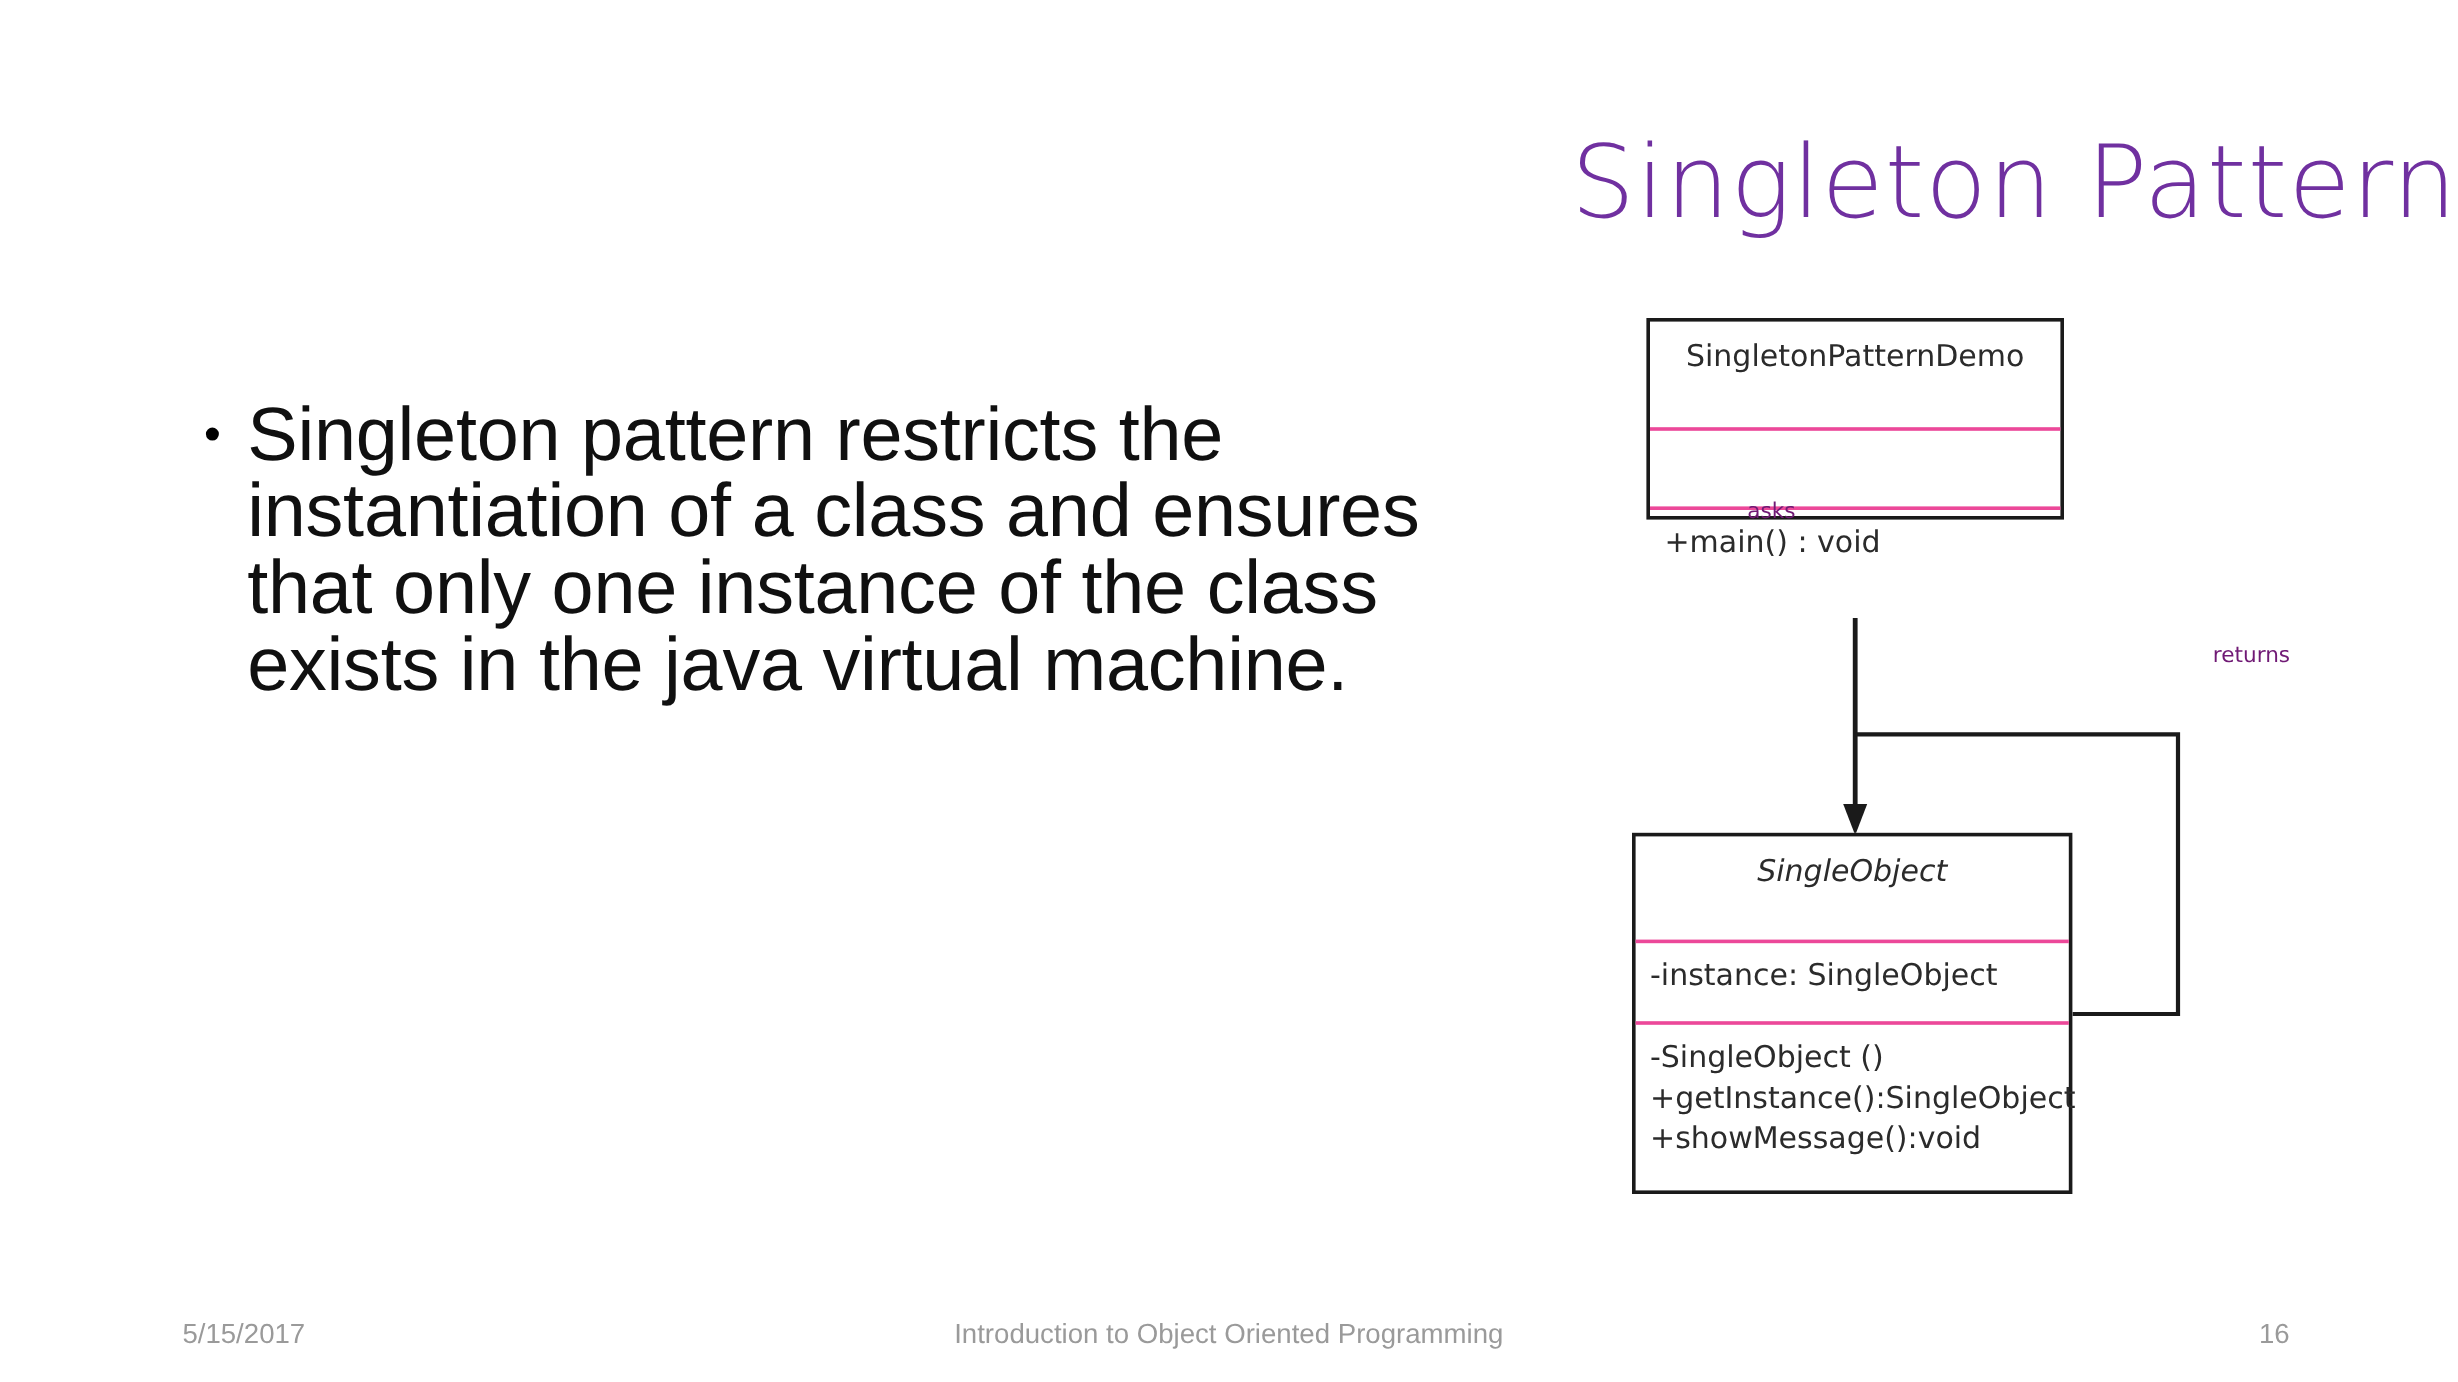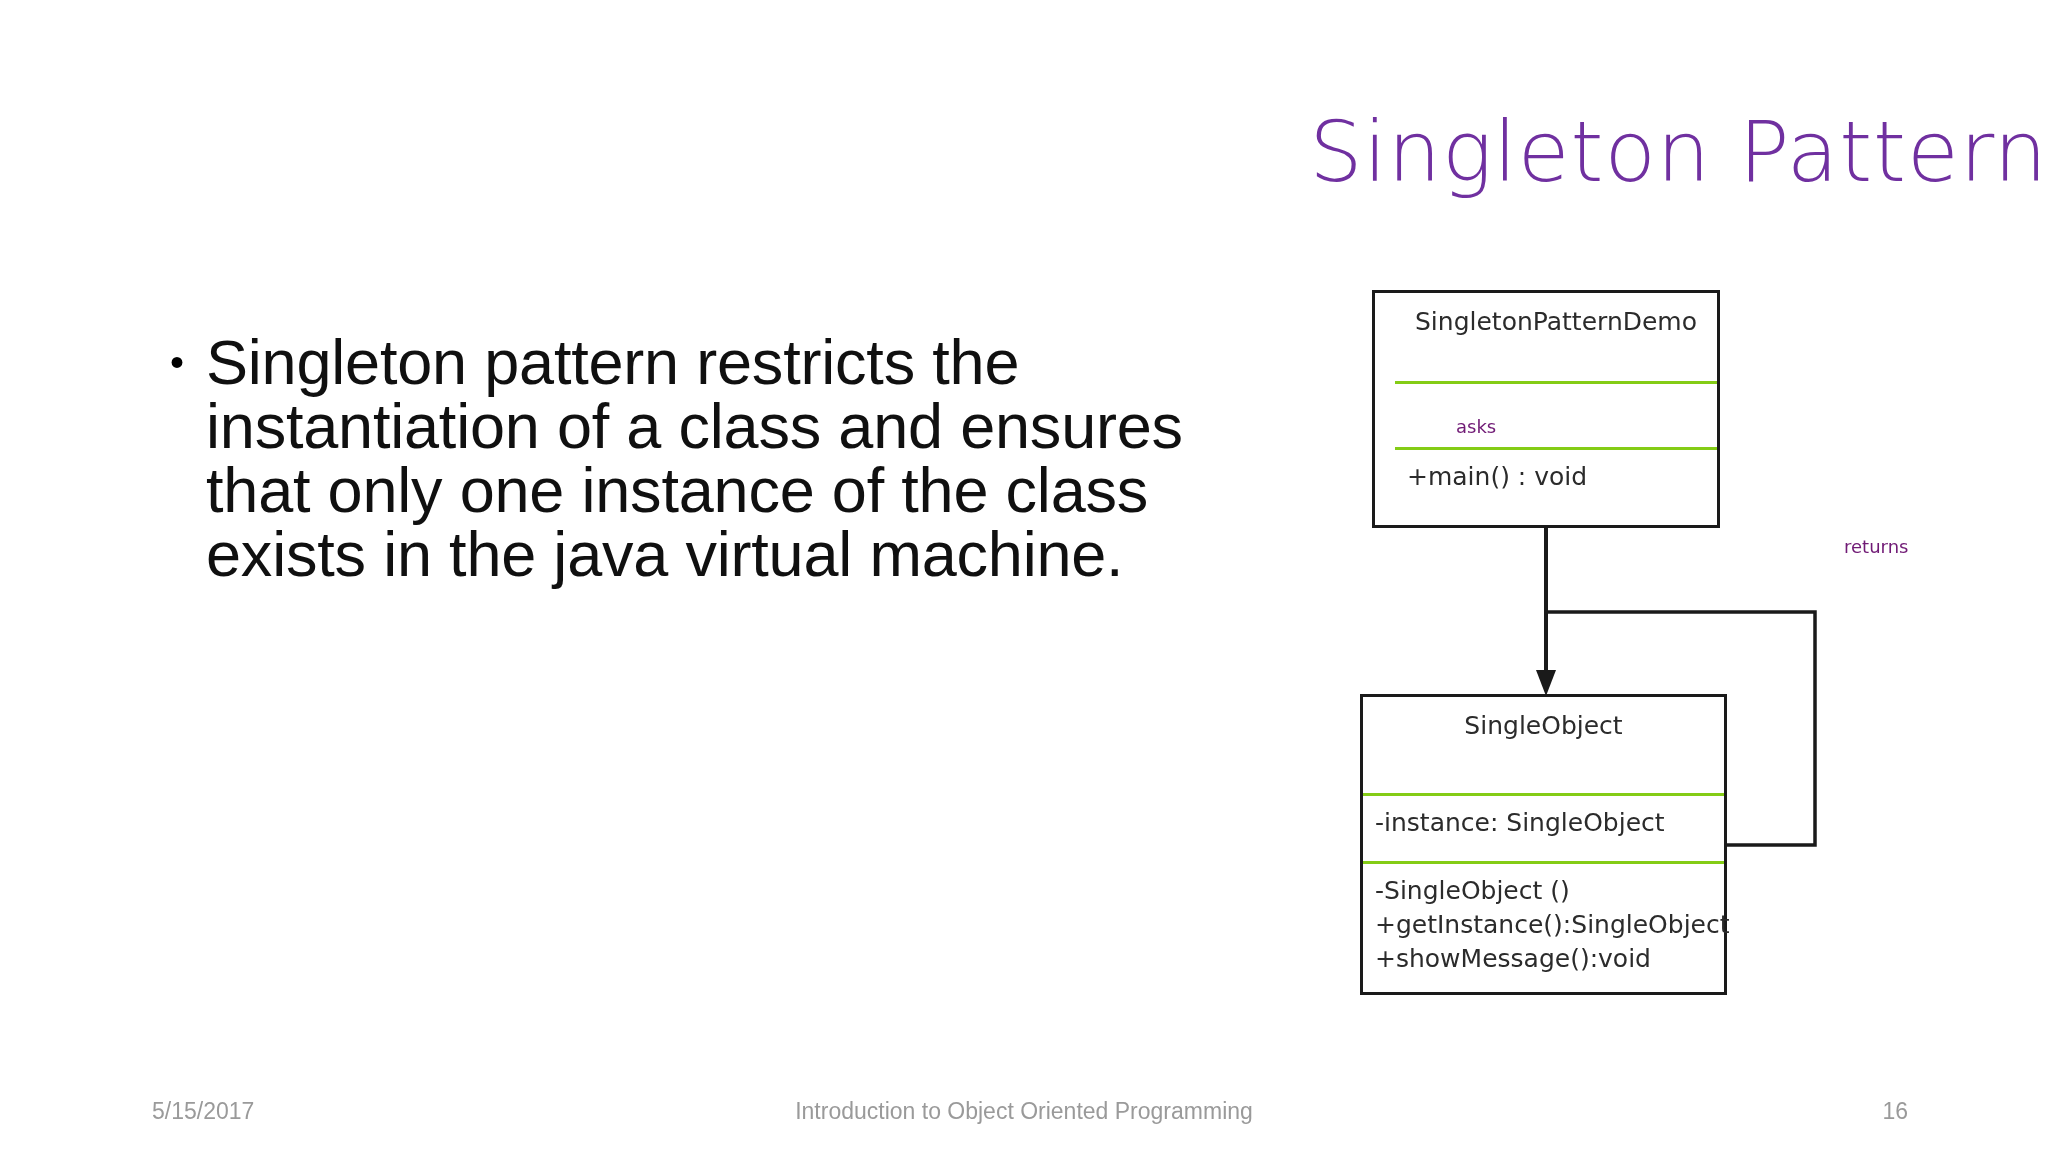--- a/index.html
+++ b/index.html
@@ -79,21 +79,21 @@
     border: 3px solid #1a1a1a;
     background: #ffffff;
     box-sizing: border-box;
   }
   .uml-compartment {
     box-sizing: border-box;
     width: 100%;
     position: relative;
   }
   .uml-compartment + .uml-compartment {
-    border-top: 3px solid #84cc16;
+    border-top: 3px solid #ec4899;
   }
   .uml-title-text {
     text-align: center;
     font-family: "DejaVu Sans", sans-serif;
     font-size: 25px;
     color: #2b2b2b;
     padding-top: 14px;
   }
   .uml-member-text {
     text-align: left;
@@ -101,37 +101,36 @@
     font-size: 25px;
     color: #2b2b2b;
     padding: 10px 0 0 12px;
     line-height: 34px;
     white-space: pre-line;
   }
 
   
   #box-demo {
     left: 32px;
-    top: 35px;
+    top: 10px;
     width: 348px;
-    height: 238px;
-    padding-left: 20px;
+    height: 168px;
   }
   #box-demo .c1 { height: 88px; }
   #box-demo .c2 { height: 66px; }
   #box-demo .c3 { height: 78px; }
 
   
   #box-single {
     left: 20px;
     top: 439px;
     width: 367px;
     height: 301px;
   }
-  #box-single .c1 { height: 96px; }
+  #box-single .c1 { height: 86px; font-style: italic; }
   #box-single .c2 { height: 68px; }
   #box-single .c3 { height: 149px; }
 
   
   .connector-svg {
     position: absolute;
     left: 0;
     top: 0;
     width: 560px;
     height: 760px;

